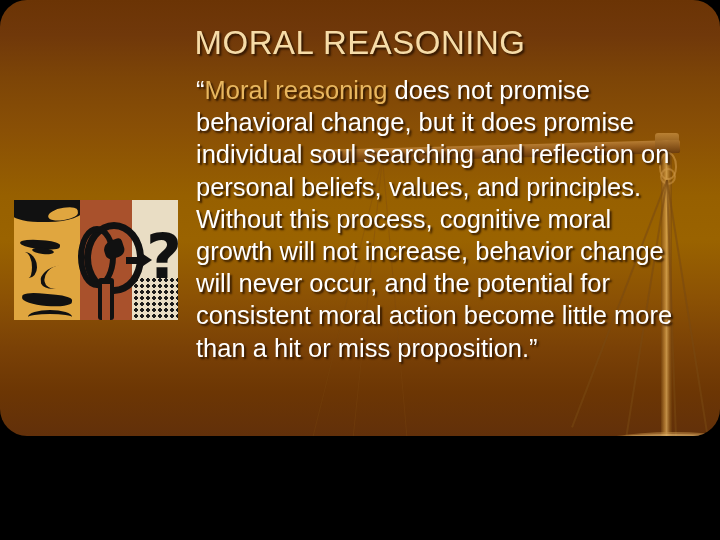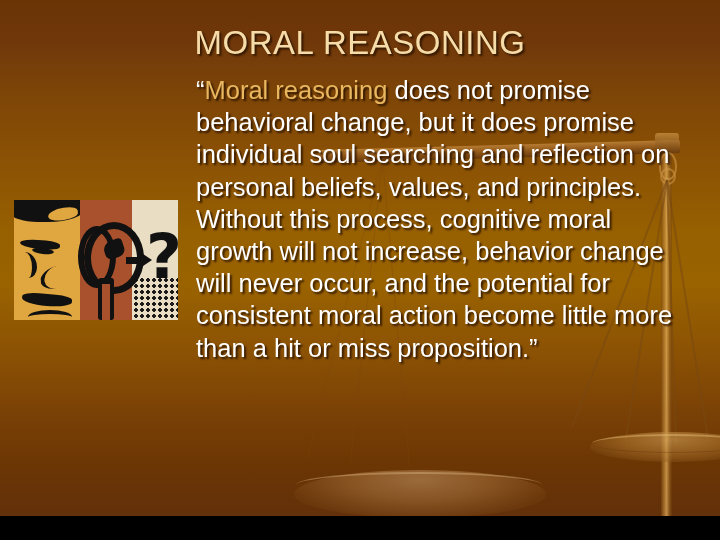--- a/index.html
+++ b/index.html
@@ -3,35 +3,36 @@
 <meta charset="utf-8">
 <style>
   html, body {
     margin: 0;
     padding: 0;
     background: #000;
   }
   #slide {
     position: relative;
     width: 720px;
-    height: 516px;
+    height: 436px;
     overflow: hidden;
     font-family: "DejaVu Sans", sans-serif;
     background:
       linear-gradient(to bottom,
         #6b3405 0%,
         #70380a 8%,
         #7d4507 18%,
         #8a5005 30%,
         #976000 45%,
         #9a6300 55%,
         #8c5204 68%,
         #7a4106 80%,
         #6c3604 90%,
         #62300a 100%);
+    border-radius: 27px;
   }
 
   
   .scale-layer {
     position: absolute;
     inset: 0;
     pointer-events: none;
   }
 
   

